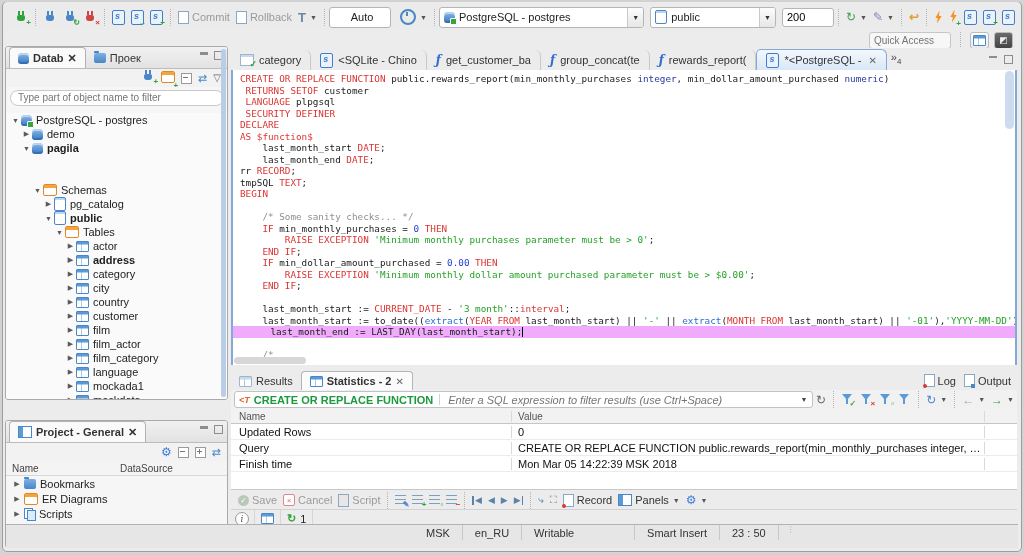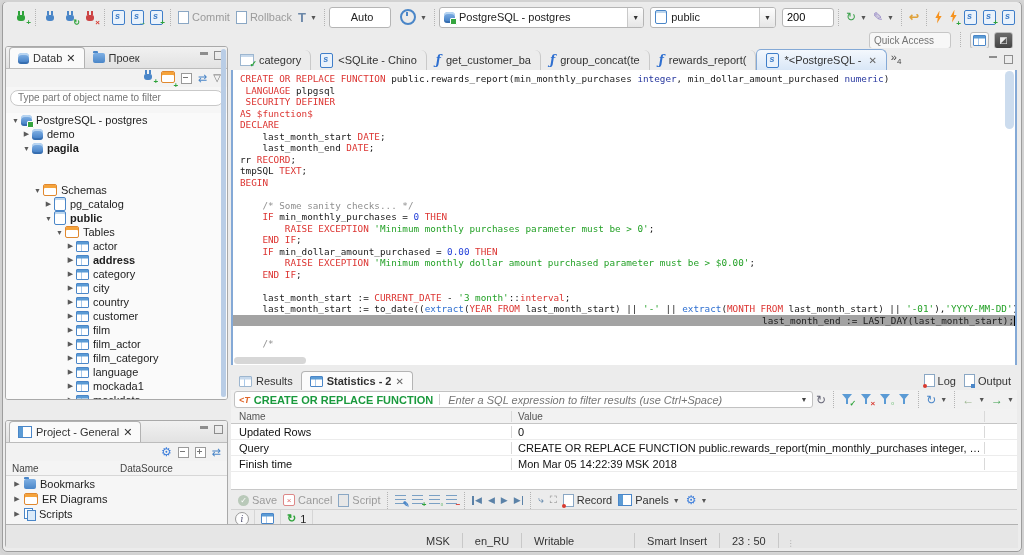--- a/index.html
+++ b/index.html
@@ -41,21 +41,21 @@
 
   .quickrow{position:absolute;right:8px;top:29px;height:18px;display:flex;align-items:center;gap:5px;}
   .qa{width:72px;height:15px;border:1px solid #c6c6c6;border-radius:3px;background:#f7f7f7;font-size:10px;color:#999;padding:0 4px;}
   .pbox{width:17px;height:15px;border:1px solid #bbb;border-radius:3px;background:linear-gradient(#fff,#e9e9e9);display:flex;align-items:center;justify-content:center;font-size:9px;}
   .pbox.dark{background:linear-gradient(#6b6b6b,#444);color:#eee;}
 
   
   .panel{position:absolute;background:#f6f6f6;border:1px solid #a9a9a9;border-radius:3px;overflow:hidden;}
   .ptabs{height:21px;background:linear-gradient(#f1f1f1,#e2e2e2);border-bottom:1px solid #bcbcbc;display:flex;align-items:flex-end;padding-left:3px;position:relative;}
   .ptab{display:flex;align-items:center;gap:4px;height:20px;padding:0 8px;font-size:11px;color:#333;border-radius:4px 4px 0 0;}
-  .ptab.on{background:#fafafa;border:1px solid #b2b2b2;border-bottom:none;font-weight:normal;}
+  .ptab.on{background:#fafafa;border:1px solid #b2b2b2;border-bottom:none;font-weight:bold;}
   .winbtns{position:absolute;right:4px;top:4px;display:flex;gap:4px;}
   .wmin,.wmax{width:10px;height:9px;display:inline-block;position:relative;}
   .wmin::after{content:"";position:absolute;left:1px;top:1px;width:8px;height:2.5px;background:#8d8d8d;}
   .wmax::after{content:"";position:absolute;left:1px;top:0;width:7px;height:7px;border:1.5px solid #8d8d8d;}
   .ptools{height:18px;display:flex;align-items:center;justify-content:flex-end;gap:6px;padding-right:6px;background:#f2f2f2;}
   .mini{font-size:10px;color:#666;line-height:1;}
   .boxic{width:9px;height:9px;border:1px solid #9a9a9a;background:#fff;display:inline-block;position:relative;}
   .boxic::after{content:"";position:absolute;left:1px;top:3px;width:5px;height:1.5px;background:#777;}
   .boxic.plus::before{content:"";position:absolute;left:3px;top:1px;width:1.5px;height:5px;background:#777;}
   .filterin{margin:2px 4px;width:198px;height:14px;border:1px solid #c9c9c9;border-radius:8px;font-size:10px;color:#555;padding:0 7px;background:#fff;}
@@ -99,21 +99,21 @@
   .etab.on{background:linear-gradient(#f4f8fd,#d9e7f7);border:1px solid #84a9d6;border-bottom:none;}
   .etab .cl{color:#666;font-size:10px;margin-left:2px;}
   .emore{font-size:11px;color:#444;padding:0 4px;align-self:center;}
   .emore sub{font-size:8px;}
   .ewin{margin-left:auto;display:flex;gap:5px;align-self:center;padding-right:4px;}
 
   
   .editor{position:absolute;left:228px;top:68px;right:4px;height:295px;background:#fff;border:2px solid #84a9d6;border-top:none;overflow:hidden;}
   .code{position:absolute;left:7px;top:3px;right:14px;font-family:"DejaVu Sans Mono",monospace;font-size:9.3px;line-height:11.5px;color:#1a1a1a;}
   .cl-line{white-space:pre;height:11.5px;}
-  .cl-line.cur{background:#a3a3a3;margin-left:-7px;padding-left:15px;margin-right:-14px;text-align:right;}
+  .cl-line.cur{background:#f0abfc;margin-left:-7px;padding-left:15px;margin-right:-14px;}
   .c-k{color:#dc3431;}.c-s{color:#24a127;}.c-n{color:#2643d9;}.c-c{color:#8f8f8f;}.c-f{color:#2e6fd0;}.c-y{color:#27379e;}
   .caret{display:inline-block;width:1px;height:10px;background:#000;vertical-align:-2px;}
   .evsb{position:absolute;right:1px;top:1px;width:9px;height:58px;background:#ccdcee;border-radius:5px;}
   .ehsb{position:absolute;left:1px;bottom:1px;width:72px;height:7px;background:#d7d7d7;border-radius:4px;}
   .sash{position:absolute;left:228px;top:363px;right:4px;height:6px;background:#ececec;text-align:center;}
   .sash span{font-size:6px;color:#667;line-height:5px;position:relative;left:120px;}
 
   
   .rtabs{position:absolute;left:228px;top:369px;right:4px;height:19px;display:flex;align-items:flex-end;background:#ececec;border-bottom:1px solid #c3c3c3;}
   .rtab{display:flex;align-items:center;gap:4px;height:18px;padding:0 8px;font-size:11px;color:#333;border-radius:4px 4px 0 0;}
@@ -152,21 +152,21 @@
   .navg{color:#5b82a8;font-size:9px;display:inline-flex;align-items:center;gap:1px;}
   .navg .bar{width:1.5px;height:9px;background:#5b82a8;display:inline-block;}
   .i-panels{width:12px;height:10px;border:1px solid #4a86c8;display:inline-block;background:linear-gradient(90deg,#5b9bd5 0 4px,#fff 4px);}
 
   .statusrow{position:absolute;left:228px;top:507px;right:4px;height:17px;background:#ececec;border-top:1px solid #d2d2d2;display:flex;align-items:center;font-size:11px;color:#222;}
   .infoc{width:12px;height:12px;border-radius:50%;border:1px solid #9a9a9a;color:#557;font-size:9px;display:inline-flex;align-items:center;justify-content:center;margin:0 5px 0 4px;background:#fdfdfd;font-style:italic;font-family:"DejaVu Serif",serif;}
   .srcell{display:flex;align-items:center;height:100%;border-left:1px solid #d6d6d6;padding:0 6px;gap:4px;}
   .grn{color:#2ea33a;font-weight:bold;}
 
   
-  .statusbar{position:absolute;left:3px;right:3px;bottom:3px;height:23px;background:#e6e6e6;border-top:1px solid #b2b2b2;display:flex;align-items:flex-end;font-size:11px;color:#333;}
+  .statusbar{position:absolute;left:3px;right:3px;bottom:3px;height:23px;background:#e6e6e6;border-top:1px solid #b2b2b2;display:flex;align-items:flex-start;font-size:11px;color:#333;}
   .sbitem{padding:0 12px;border-right:1px solid #c8c8c8;height:15px;display:flex;align-items:center;}
   .sbitem:first-child{border-left:1px solid #c8c8c8;}
   .sbgrip{margin-left:8px;color:#aaa;font-size:8px;letter-spacing:1px;}
 </style>
 </head>
 <body>
 
 <div id="app">
   <div class="win">
 
@@ -475,24 +475,25 @@
         <span class="emore">»<sub>4</sub></span>
         <span class="ewin">
           <span class="wmin"></span>
           <span class="wmax"></span>
         </span>
       </div>
 
     <div class="editor">
       <div class="code" id="code">
           <div class="cl-line"><span class="c-k">CREATE OR REPLACE FUNCTION</span><span> public.rewards_report(min_monthly_purchases </span><span class="c-y">integer</span><span>, min_dollar_amount_purchased </span><span class="c-y">numeric</span><span>)</span></div>
+          <div class="cl-line"><span> </span><span class="c-k">RETURNS SETOF</span><span> customer</span></div>
           <div class="cl-line"><span> </span><span class="c-k">LANGUAGE</span><span> plpgsql</span></div>
           <div class="cl-line"><span> </span><span class="c-k">SECURITY DEFINER</span></div>
+          <div class="cl-line"><span class="c-k">DECLARE</span></div>
           <div class="cl-line"><span class="c-k">AS $function$</span></div>
-          <div class="cl-line"><span class="c-k">DECLARE</span></div>
           <div class="cl-line"><span>    last_month_start </span><span class="c-k">DATE</span><span>;</span></div>
           <div class="cl-line"><span>    last_month_end </span><span class="c-k">DATE</span><span>;</span></div>
           <div class="cl-line"><span>rr </span><span class="c-k">RECORD</span><span>;</span></div>
           <div class="cl-line"><span>tmpSQL </span><span class="c-k">TEXT</span><span>;</span></div>
           <div class="cl-line"><span class="c-k">BEGIN</span></div>
           <div class="cl-line">&nbsp;</div>
           <div class="cl-line"><span>    </span><span class="c-c">/* Some sanity checks... */</span></div>
           <div class="cl-line"><span>    </span><span class="c-k">IF</span><span> min_monthly_purchases = </span><span class="c-n">0</span><span> </span><span class="c-k">THEN</span></div>
           <div class="cl-line"><span>        </span><span class="c-k">RAISE EXCEPTION</span><span> </span><span class="c-s">'Minimum monthly purchases parameter must be &gt; 0'</span><span>;</span></div>
           <div class="cl-line"><span>    </span><span class="c-k">END IF</span><span>;</span></div>

